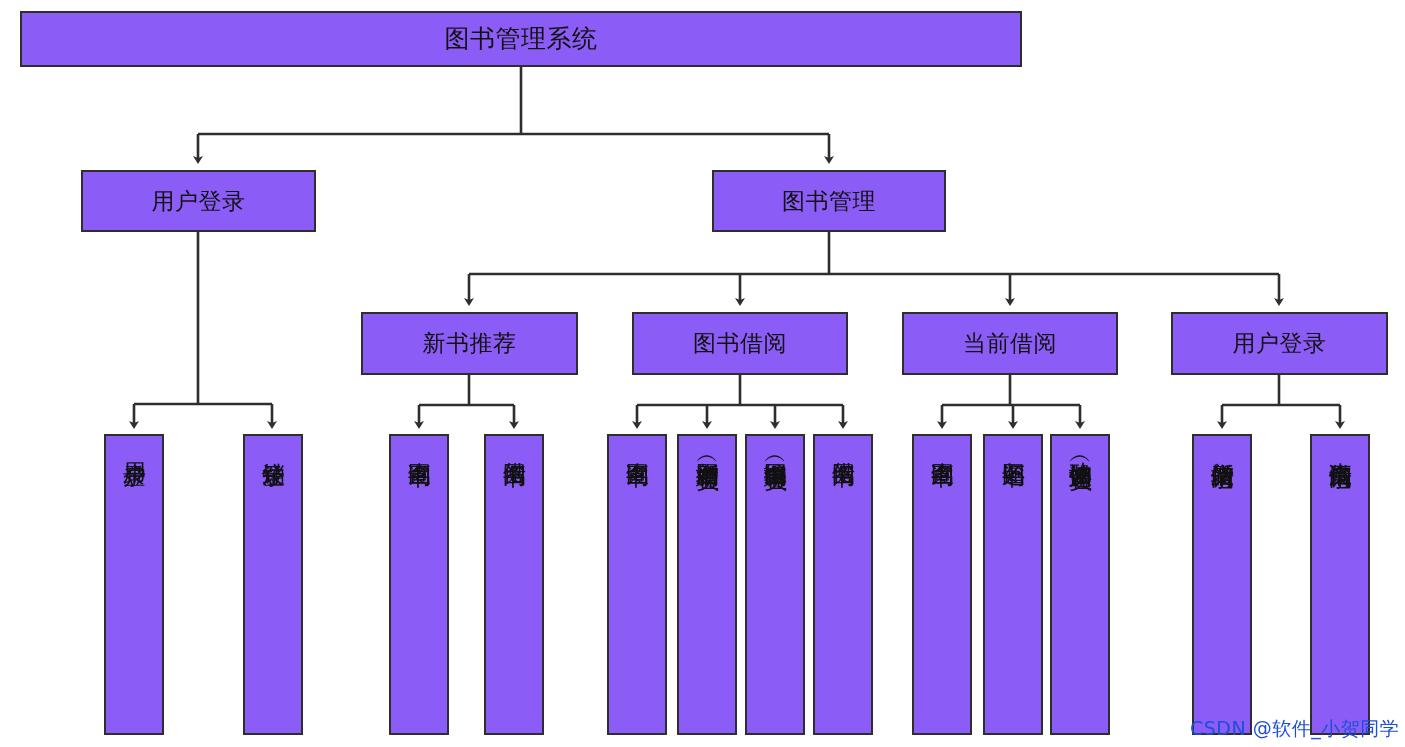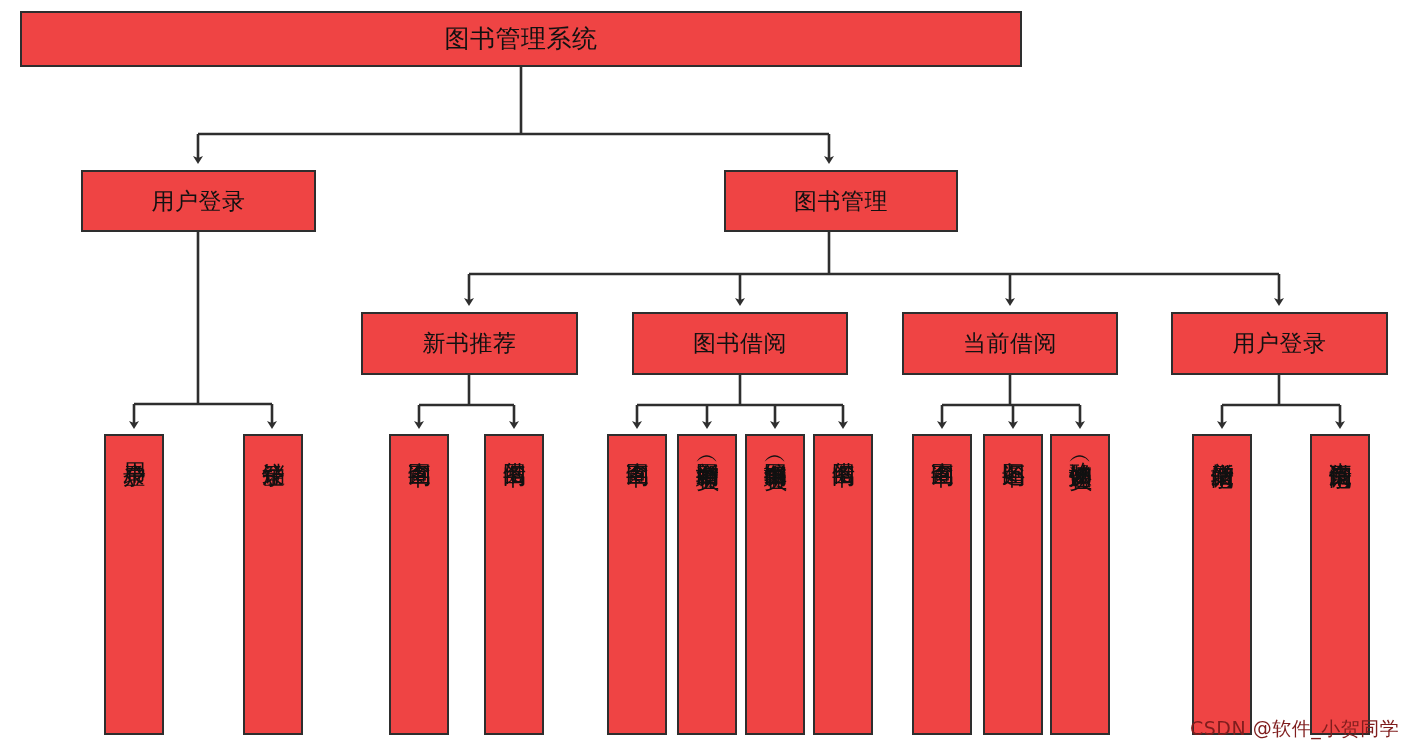--- a/index.html
+++ b/index.html
@@ -22,21 +22,21 @@
     left: 0;
     top: 0;
     width: 1405px;
     height: 747px;
     pointer-events: none;
   }
   .node {
     position: absolute;
     box-sizing: border-box;
     border: 2px solid #2e2e2e;
-    background: #ef4444;
+    background: #8b5cf6;
     display: flex;
     align-items: center;
     justify-content: center;
     color: #111111;
   }
   .node .label {
     font-size: 23px;
     line-height: 1.15;
     letter-spacing: 0.5px;
     white-space: nowrap;
@@ -51,21 +51,21 @@
     text-orientation: upright;
     font-size: 23px;
     line-height: 1.30;
     letter-spacing: 1px;
     white-space: nowrap;
   }
   .node.root .label { font-size: 25px; }
   .watermark {
     position: absolute;
     font-size: 19px;
-    color: #7f1d1d;
+    color: #1d4ed8;
     white-space: nowrap;
     letter-spacing: 0.5px;
   }
 </style>
 </head>
 <body>
 
 <div id="canvas">
 
   <svg class="wires" viewBox="0 0 1405 747" xmlns="http://www.w3.org/2000/svg">
@@ -118,21 +118,21 @@
     </g>
   </svg>
 
   <div class="node root" style="left:20px; top:11px; width:1002px; height:56px;">
     <span class="label">图书管理系统</span>
   </div>
 
   <div class="node" style="left:81px; top:170px; width:235px; height:62px;">
     <span class="label">用户登录</span>
   </div>
-  <div class="node" style="left:712px; top:170px; width:234px; height:62px;margin-left:12px;">
+  <div class="node" style="left:712px; top:170px; width:234px; height:62px;">
     <span class="label">图书管理</span>
   </div>
 
   <div class="node" style="left:632px; top:312px; width:216px; height:63px;">
     <span class="label">图书借阅</span>
   </div>
   <div class="node" style="left:361px; top:312px; width:217px; height:63px;">
     <span class="label">新书推荐</span>
   </div>
   <div class="node" style="left:902px; top:312px; width:216px; height:63px;align-items:center;">

